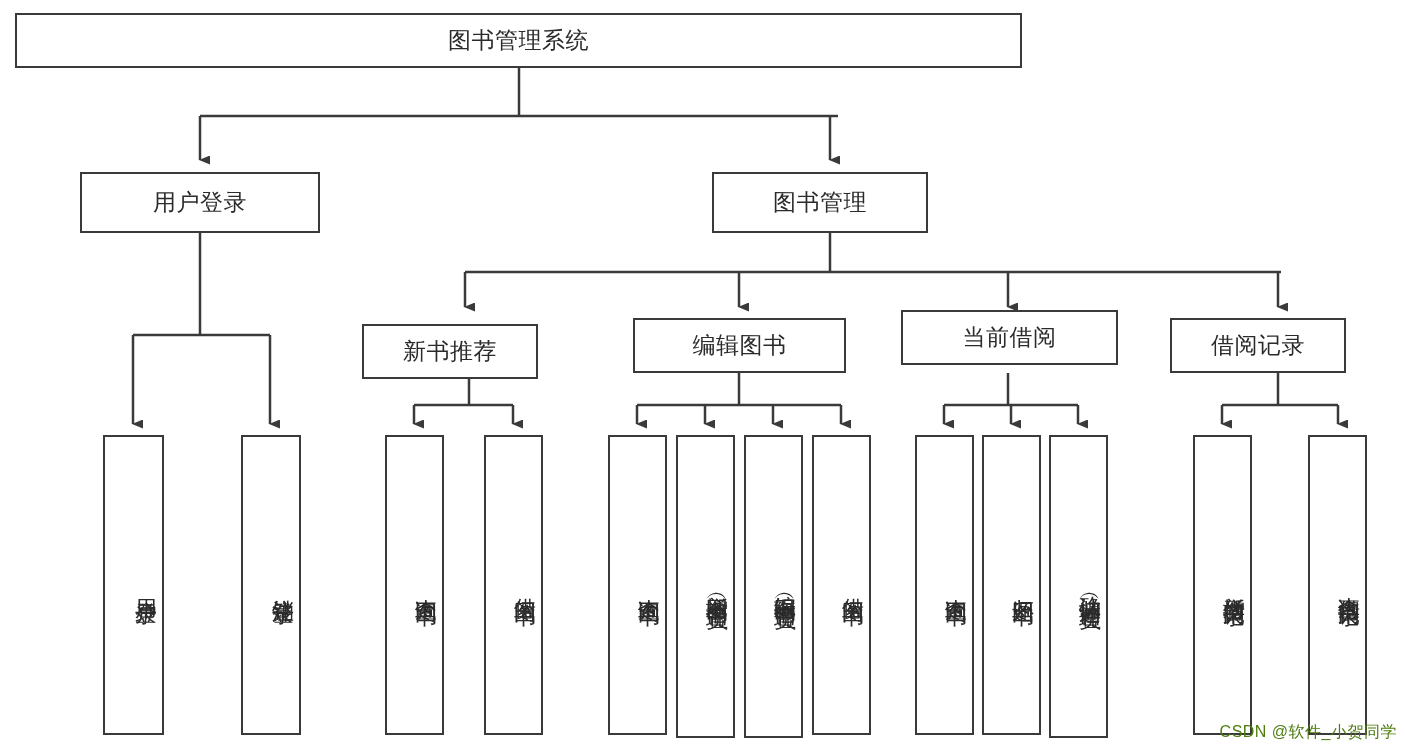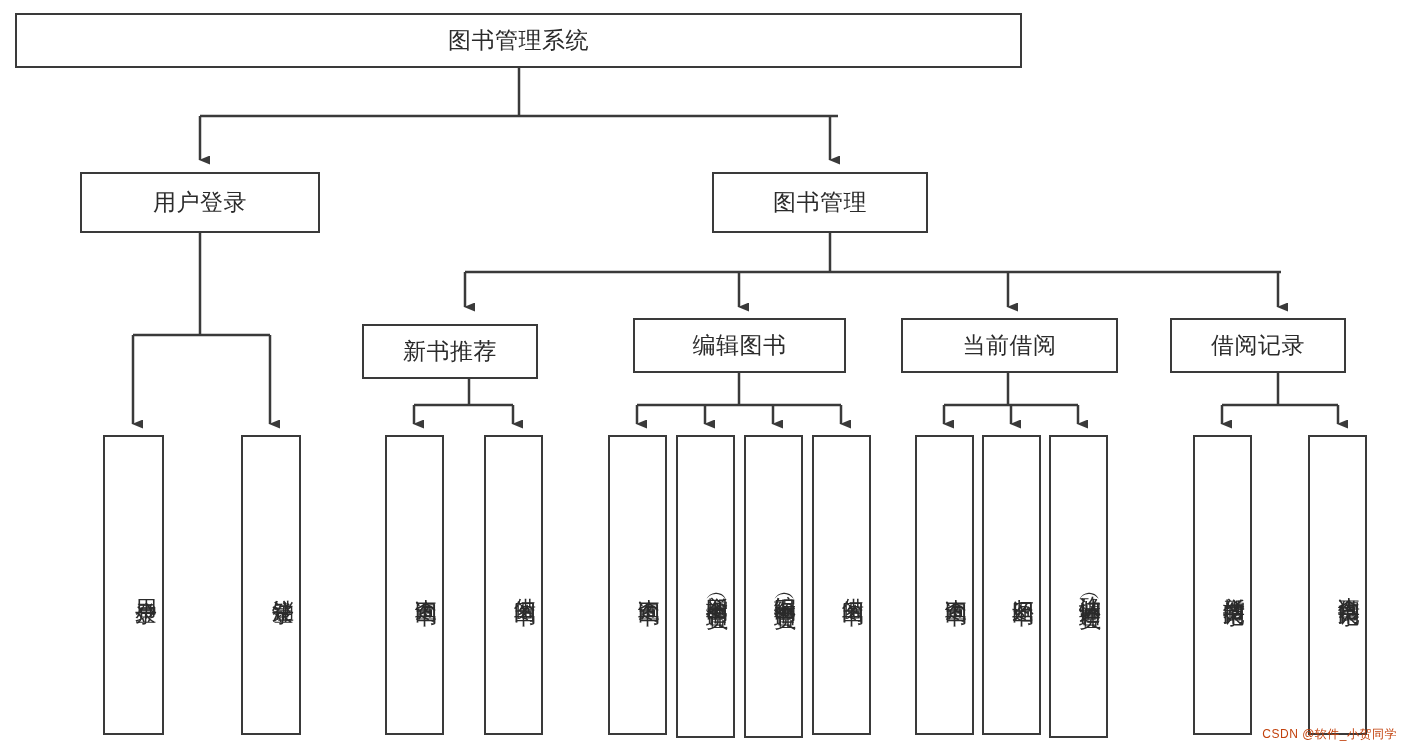--- a/index.html
+++ b/index.html
@@ -55,22 +55,22 @@
     white-space: nowrap;
   }
   .node.vert .vlabel {
     writing-mode: vertical-rl;
     text-orientation: upright;
   }
   #watermark {
     position: absolute;
     right: 8px;
     bottom: 4px;
-    font-size: 12px;
-    color: #c2410c;
+    font-size: 16px;
+    color: #4d7c0f;
     white-space: nowrap;
     z-index: 5;
     letter-spacing: 0.5px;
   }
 </style>
 </head>
 <body>
 
 <div id="diagram-root">
 
@@ -138,21 +138,21 @@
   </div>
 
   <div class="node horiz" style="left:362px; top:324px; width:176px; height:55px;">
     <span>新书推荐</span>
   </div>
 
   <div class="node horiz" style="left:633px; top:318px; width:213px; height:55px;">
     <span>编辑图书</span>
   </div>
 
-  <div class="node horiz" style="left:901px; top:318px; width:217px; height:55px;text-align:center;">
+  <div class="node horiz" style="left:901px; top:310px; width:217px; height:55px;text-align:center;">
     <span>当前借阅</span>
   </div>
 
   <div class="node horiz" style="left:1170px; top:318px; width:176px; height:55px;">
     <span>借阅记录</span>
   </div>
 
   <div class="node vert" style="left:103px; top:435px; width:61px; height:300px;">
     <span class="vlabel">用户登录</span>
   </div>

